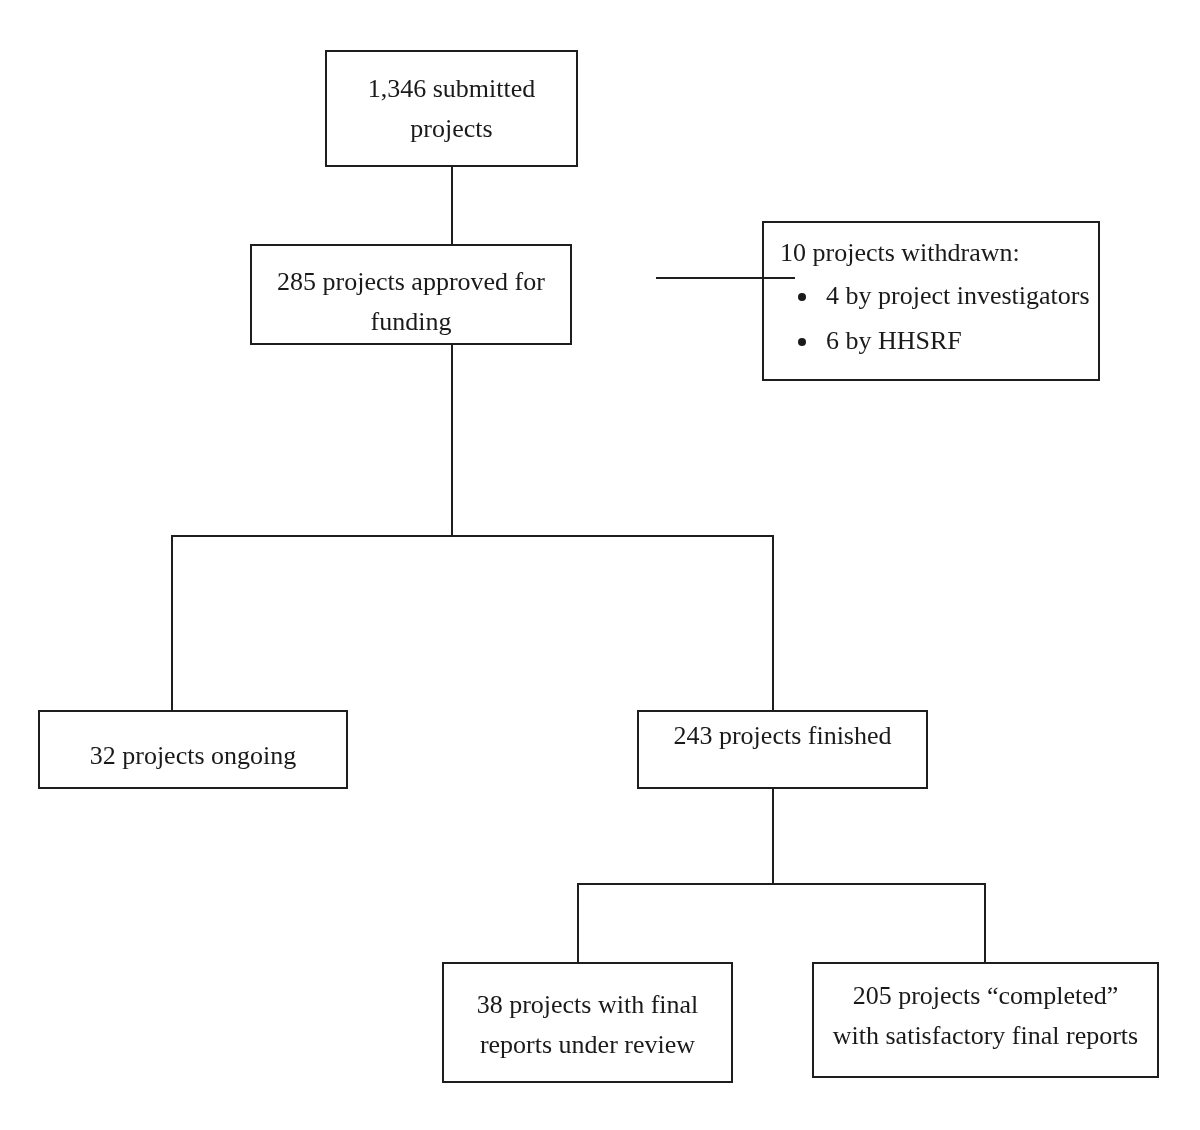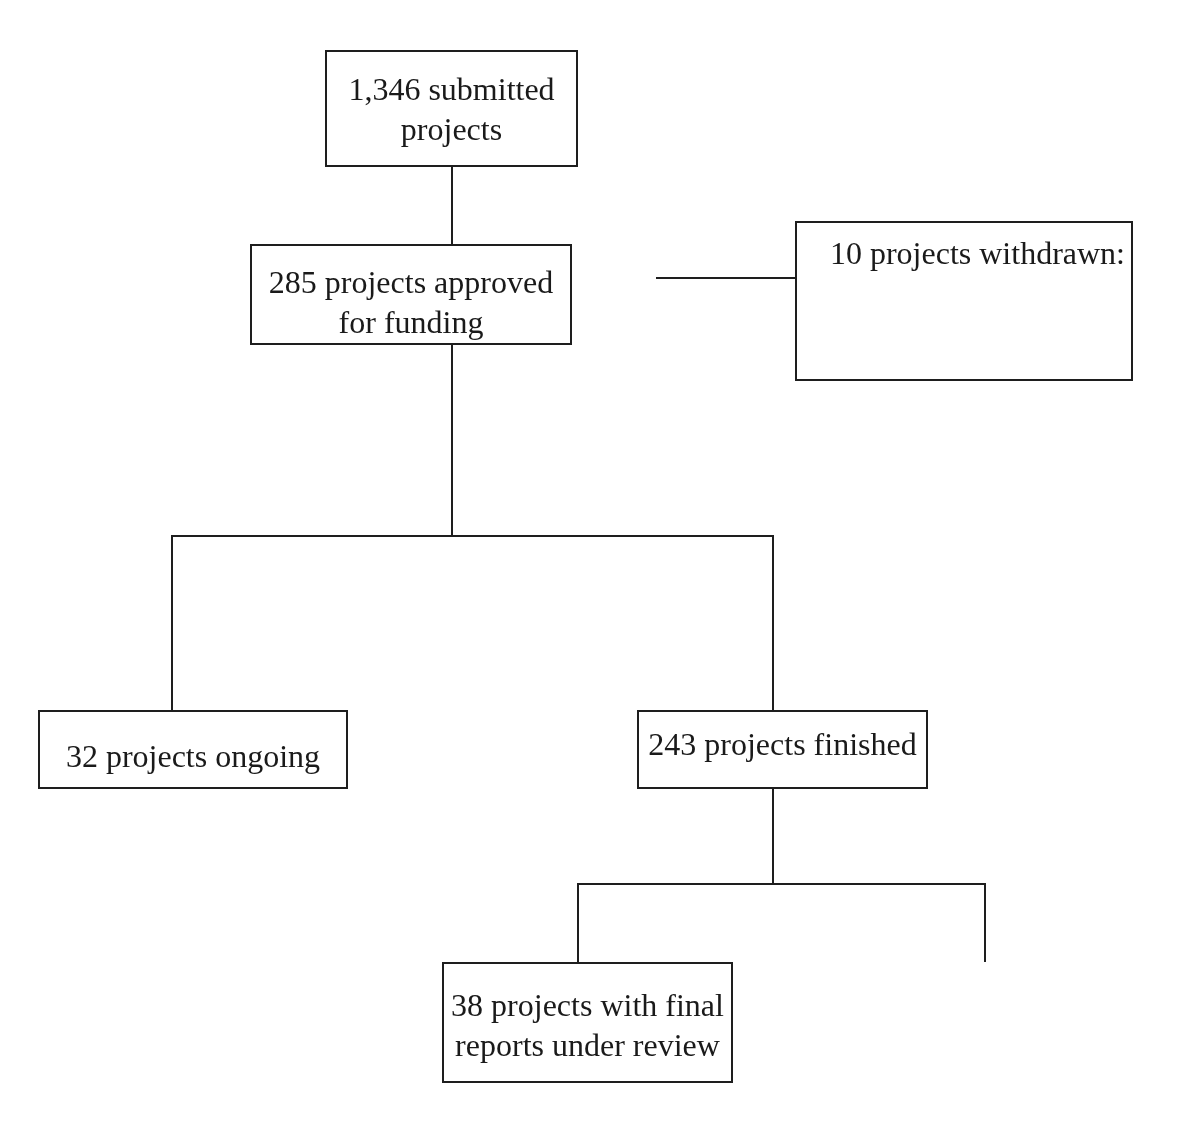--- a/index.html
+++ b/index.html
@@ -17,21 +17,21 @@
     position: relative;
     width: 1200px;
     height: 1130px;
     background: var(--bg-color);
     overflow: hidden;
   }
   .node {
     position: absolute;
     border: 2px solid var(--line-color);
     background: var(--bg-color);
-    font-size: 32px;
+    font-size: 26px;
     line-height: 40px;
     text-align: center;
     color: var(--text-color);
   }
   .node.left-align { text-align: left; }
   .connector {
     position: absolute;
     background: var(--line-color);
   }
   .connector.h { height: 2px; }
@@ -53,37 +53,45 @@
 
   <div class="node" style="left:325px; top:50px; width:253px; height:117px; padding-top:17px;">
     <div>1,346 submitted</div>
     <div>projects</div>
   </div>
 
   <div class="node" style="left:250px; top:244px; width:322px; height:101px; padding-top:16px;">
     <div>285 projects approved for funding</div>
   </div>
 
-  <div class="node left-align" style="left:795px; top:221px; width:338px; height:160px; padding:10px 6px 0 16px;text-align:right;">
+  <div class="node left-align" style="left:762px; top:221px; width:338px; height:160px; padding:10px 6px 0 16px;">
     <div>10 projects withdrawn:</div>
+    <ul class="bullet-list">
+      <li>4 by project investigators</li>
+      <li>6 by HHSRF</li>
+    </ul>
   </div>
 
   <div class="node" style="left:38px; top:710px; width:310px; height:79px; padding-top:24px;">
     <div>32 projects ongoing</div>
   </div>
 
-  <div class="node" style="left:637px; top:710px; width:291px; height:79px; padding-top:12px;">
+  <div class="node" style="left:637px; top:710px; width:291px; height:79px; padding-top:4px;">
     <div>243 projects finished</div>
   </div>
 
   <div class="node" style="left:442px; top:962px; width:291px; height:121px; padding-top:21px;">
     <div>38 projects with final</div>
     <div>reports under review</div>
   </div>
 
+  <div class="node" style="left:812px; top:962px; width:347px; height:116px; padding-top:12px;">
+    <div>205 projects “completed”</div>
+    <div>with satisfactory final reports</div>
+  </div>
 
   <div class="connector v" style="left:451px; top:167px; height:77px;"></div>
 
   <div class="connector h" style="left:656px; top:277px; width:139px;"></div>
 
   <div class="connector v" style="left:451px; top:345px; height:192px;"></div>
 
   <div class="connector h" style="left:171px; top:535px; width:603px;"></div>
 
   <div class="connector v" style="left:171px; top:535px; height:175px;"></div>

